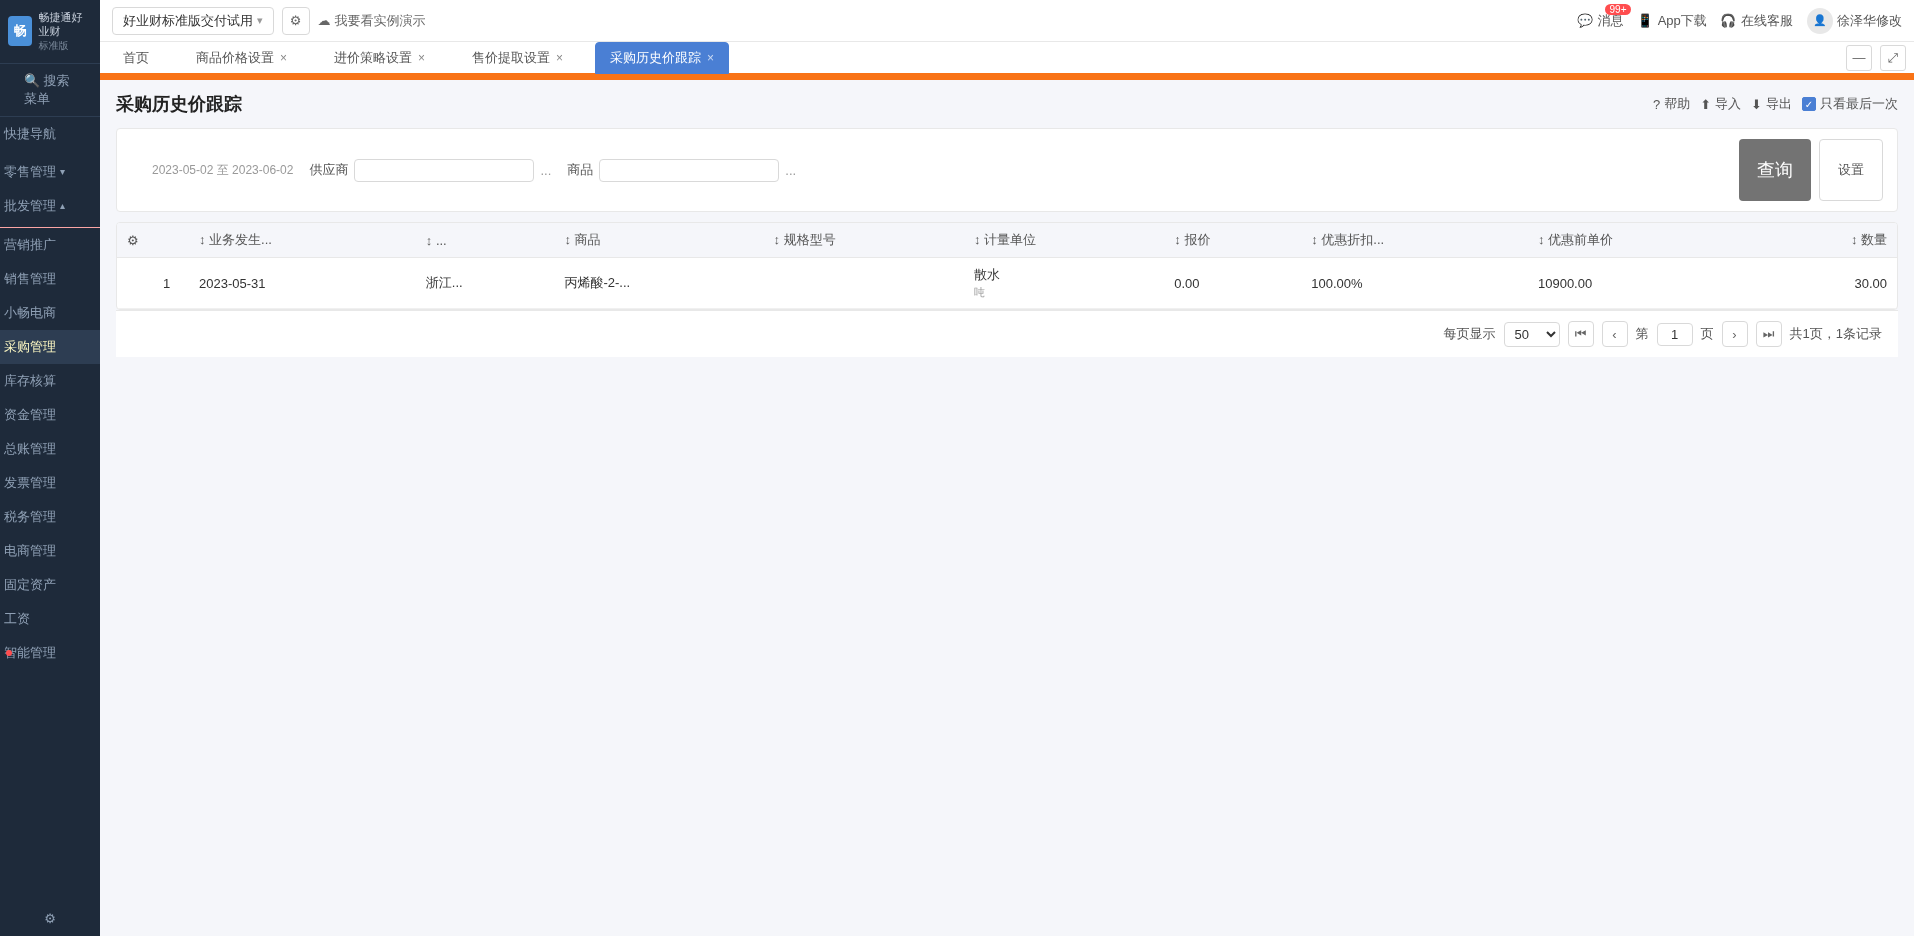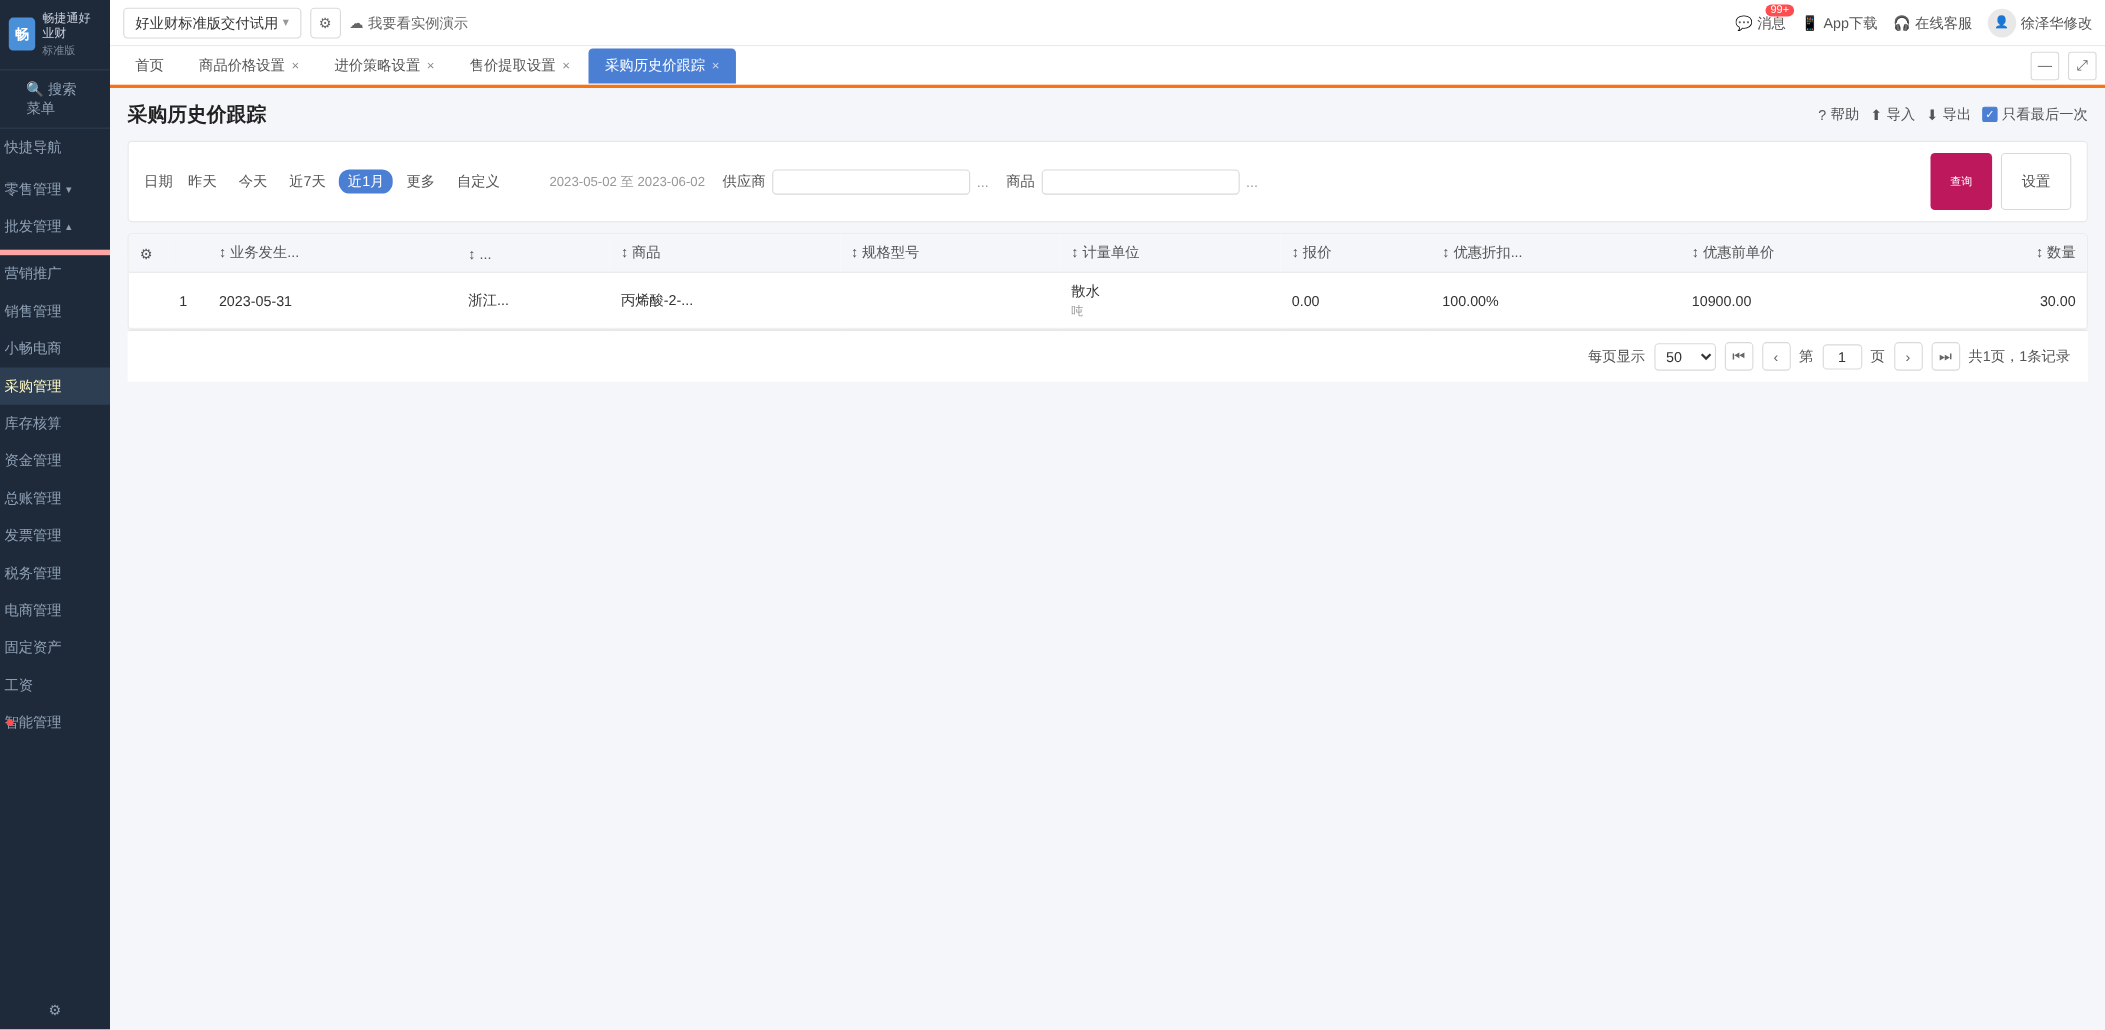--- a/index.html
+++ b/index.html
@@ -48,21 +48,21 @@
       display: flex;
       align-items: center;
       justify-content: flex-start;
       gap: 4px;
     }
     .sidebar-nav-item.active { background: #2d3d52; color: #fef9c3; }
     .sidebar-nav-item.has-indicator { position: relative; }
     .indicator-dot { width: 6px; height: 6px; background: #ff4d4f; border-radius: 50%; position: absolute; left: 6px; top: 50%; transform: translateY(-50%); }
     .sidebar-section {
       padding: 4px 0;
-      border-bottom: 5px solid #fca5a5;
+      border-bottom: 1px solid #fca5a5;
     }
     .sidebar-settings {
       margin-top: auto;
       padding: 10px;
       text-align: center;
       color: #8fa0b5;
       cursor: pointer;
     }
     .expand-arrow { font-size: 10px; }
 
@@ -135,25 +135,25 @@
       width: 26px; height: 26px;
       background: #e8e8e8; border-radius: 50%;
       display: flex; align-items: center; justify-content: center;
       font-size: 11px; color: #666;
     }
 
     
     .tab-bar {
       height: 38px;
       background: #fff;
-      border-bottom: 3px solid #f97316;
+      border-bottom: 7px solid #f97316;
       display: flex;
       align-items: center;
       padding: 0 8px;
-      gap: 2px;
+      gap: 17px;
       position: relative;
     }
     .tab-item {
       height: 32px;
       padding: 0 14px;
       display: flex; align-items: center; gap: 6px;
       cursor: pointer;
       color: #555;
       font-size: 13px;
       border-radius: 4px 4px 0 0;
@@ -242,23 +242,23 @@
     }
     .date-range-text { color: #999; font-size: 12px; }
     .filter-input {
       border: 1px solid #d9d9d9; border-radius: 4px;
       padding: 3px 8px; font-size: 13px; color: #333;
       width: 180px; outline: none;
     }
     .filter-more { color: #999; cursor: pointer; font-size: 13px; }
     .filter-actions { margin-left: auto; display: flex; gap: 8px; }
     .btn-query {
-      background: #be185d; color: #fff;
+      background: #737373; color: #fff;
       border: none; border-radius: 4px;
-      padding: 19px 18px; cursor: pointer; font-size: 10px;
+      padding: 19px 18px; cursor: pointer; font-size: 18px;
     }
     .btn-settings-sm {
       background: #fff; color: #555;
       border: 1px solid #d9d9d9; border-radius: 4px;
       padding: 5px 18px; cursor: pointer; font-size: 13px;
     }
 
     
     .data-table-wrap {
       background: #fff;
@@ -483,31 +483,20 @@
         </div>
         <div class="checkbox-only">
           <div class="checkbox-box">✓</div>
           <span>只看最后一次</span>
         </div>
       </div>
     </div>
 
     <div class="filter-area">
       <div class="filter-row">
-        <div class="filter-group">
-          <span class="filter-label">日期</span>
-          <div class="filter-date-options">
-            <span class="date-opt">昨天</span>
-            <span class="date-opt">今天</span>
-            <span class="date-opt">近7天</span>
-            <span class="date-opt active">近1月</span>
-            <span class="date-opt">更多</span>
-            <span class="date-opt">自定义</span>
-          </div>
-        </div>
         <div style="display:flex;align-items:center;gap:6px;margin-left:21px;">
           <span class="date-range-text">2023-05-02 至 2023-06-02</span>
         </div>
         <div class="filter-group">
           <span class="filter-label">供应商</span>
           <input class="filter-input" type="text" value="" style="">
           <span class="filter-more">...</span>
         </div>
         <div class="filter-group">
           <span class="filter-label">商品</span>

